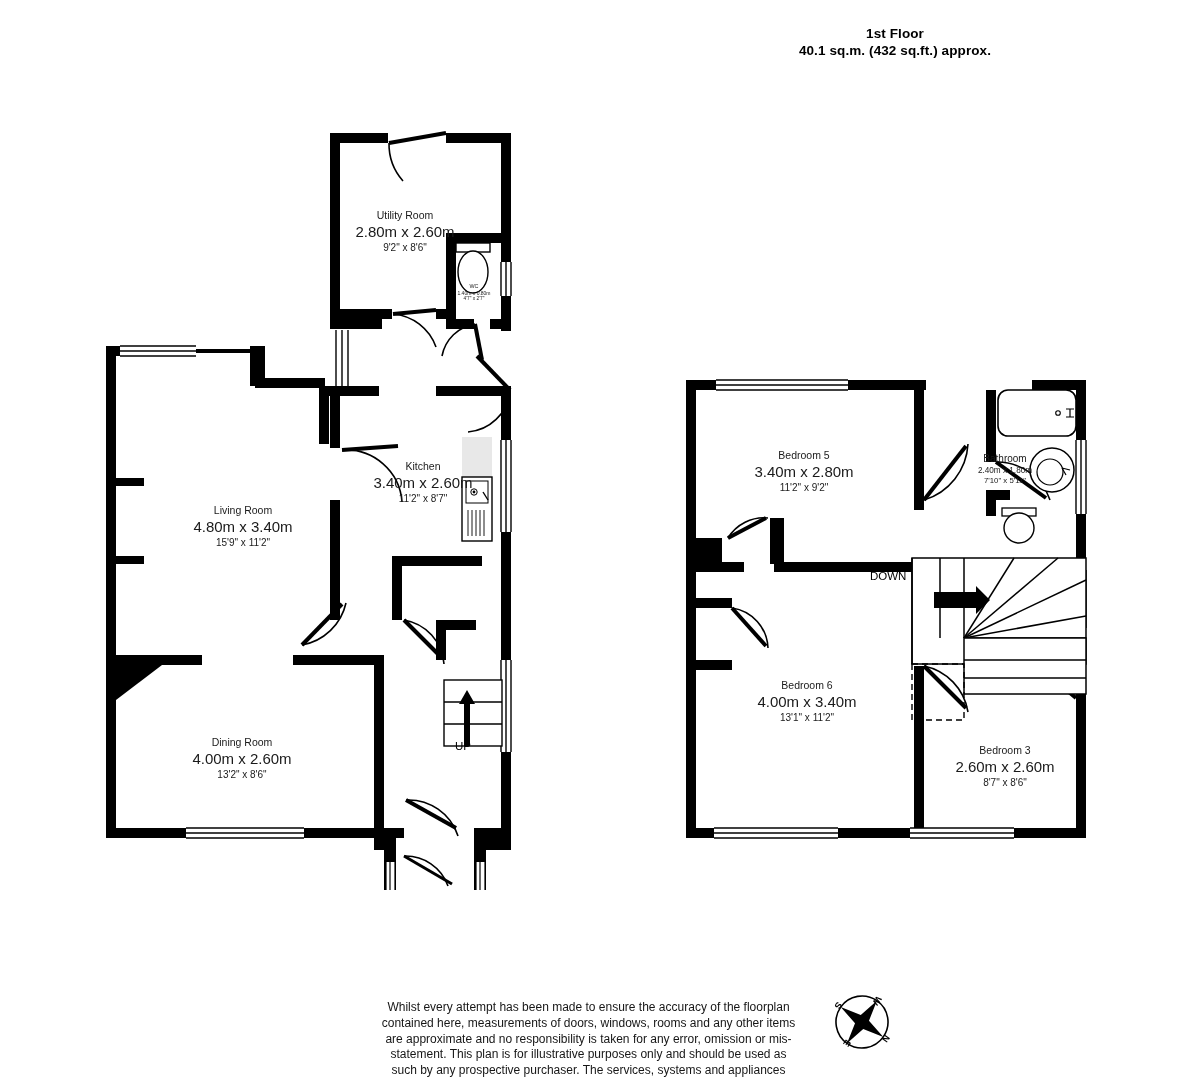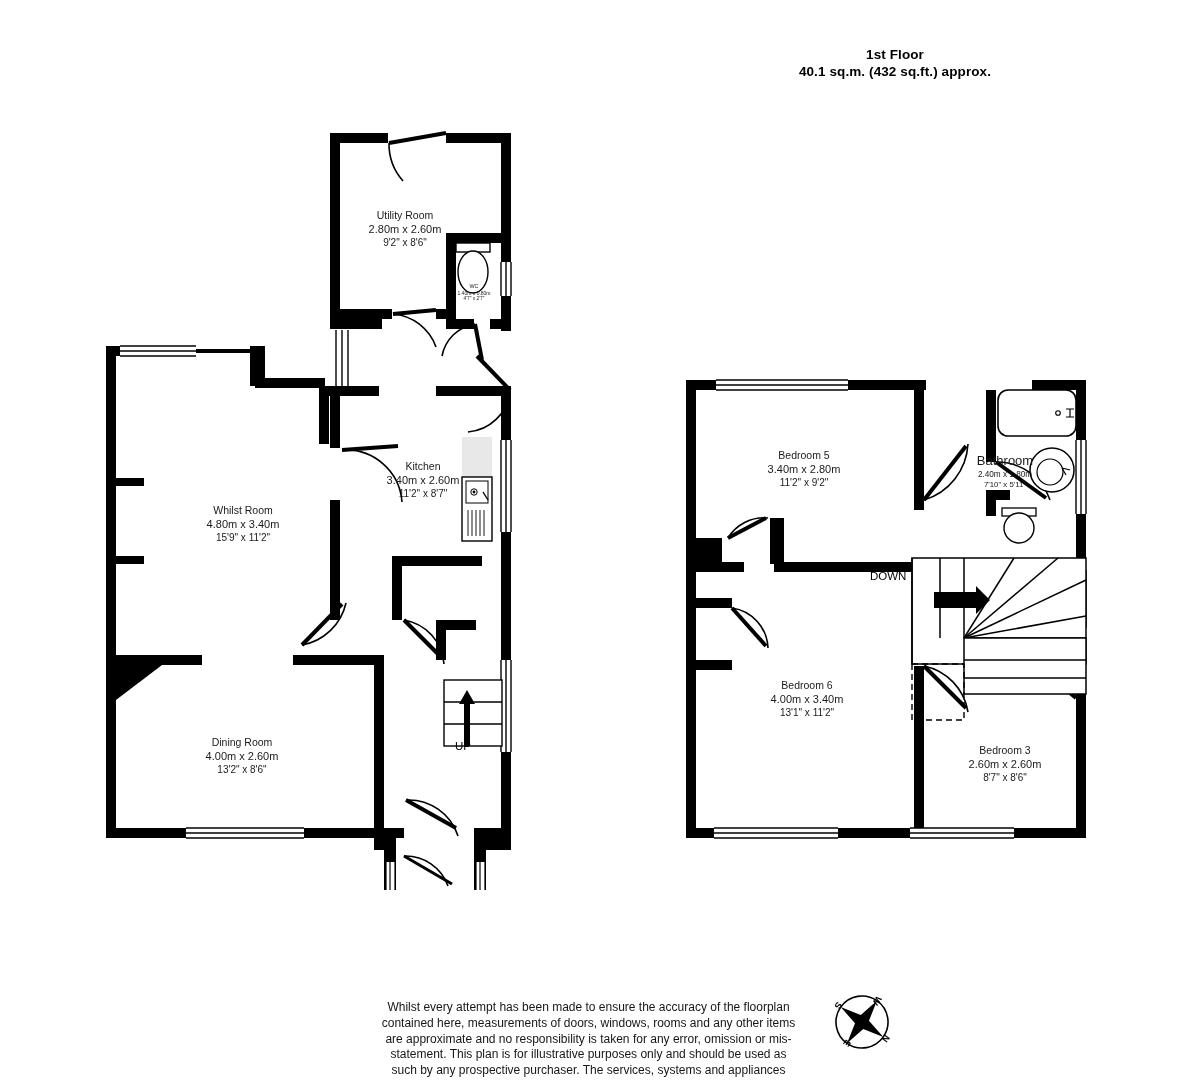--- a/index.html
+++ b/index.html
@@ -31,51 +31,51 @@
     display: block;
     font-size: 13.5px;
     letter-spacing: .1px;
   }
   .floor-heading .fh-area {
     display: block;
     font-size: 13.5px;
     letter-spacing: .1px;
   }
   #heading-ground { left: 150px; top: 26px; width: 240px; }
-  #heading-first  { left: 775px; top: 26px; width: 240px; margin-top: 21px; }
+  #heading-first  { left: 775px; top: 26px; width: 240px; }
 
   
   .plan { position: absolute; }
   #plan-ground { left: 12px;  top: 0px; width: 560px; height: 940px; }
   #plan-first  { left: 610px; top: 0px; width: 560px; height: 940px; }
 
   
   .room-label {
     position: absolute;
     text-align: center;
     line-height: 1.28;
     white-space: nowrap;
     color: #1a1a1a;
   }
   .room-label .rl-name {
     display: block;
     font-size: 10.5px;
   }
   .room-label .rl-m {
     display: block;
-    font-size: 11px;
+    font-size: 15px;
   }
   .room-label .rl-ft {
     display: block;
     font-size: 10px;
   }
   .room-label.tiny .rl-name { font-size: 5.4px; }
   .room-label.tiny .rl-m    { font-size: 5px; }
   .room-label.tiny .rl-ft   { font-size: 4.8px; }
-  .room-label.small .rl-name { font-size: 13px; }
+  .room-label.small .rl-name { font-size: 10px; }
   .room-label.small .rl-m    { font-size: 8.2px; }
   .room-label.small .rl-ft   { font-size: 7.8px; }
 
   
   .dir-label {
     position: absolute;
     font-size: 11.5px;
     color: #000;
     white-space: nowrap;
   }
@@ -323,21 +323,21 @@
       <span class="rl-ft">4'7"  x 2'7"</span>
     </div>
 
     <div class="room-label" style="left:355px; top:460px; width:112px;">
       <span class="rl-name">Kitchen</span>
       <span class="rl-m">3.40m  x 2.60m</span>
       <span class="rl-ft">11'2"   x 8'7"</span>
     </div>
 
     <div class="room-label" style="left:170px; top:504px; width:122px;">
-      <span class="rl-name">Whilst Room</span>
+      <span class="rl-name">Living Room</span>
       <span class="rl-m">4.80m  x 3.40m</span>
       <span class="rl-ft">15'9"   x 11'2"</span>
     </div>
 
     <div class="room-label" style="left:168px; top:736px; width:124px;">
       <span class="rl-name">Dining Room</span>
       <span class="rl-m">4.00m  x 2.60m</span>
       <span class="rl-ft">13'2"   x 8'6"</span>
     </div>
 

